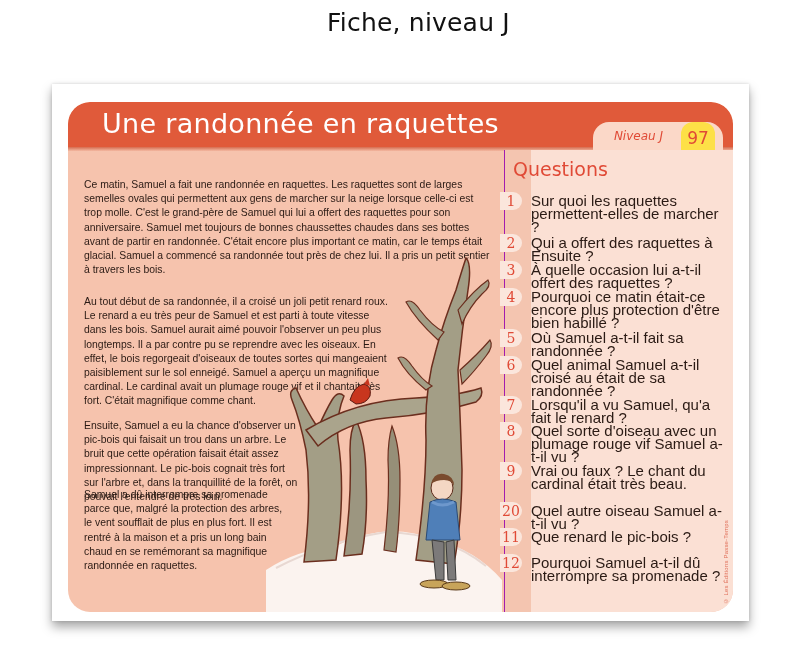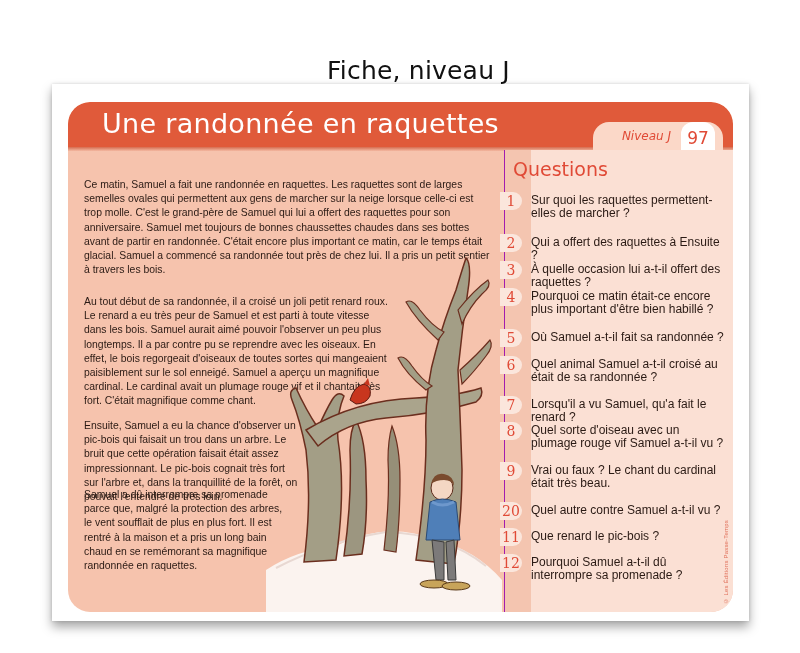--- a/index.html
+++ b/index.html
@@ -1,21 +1,21 @@
 <!DOCTYPE html>
 <html><head>
   <meta charset="utf-8">
   <style>
     * { box-sizing: border-box; margin: 0; padding: 0; }
     html, body { width: 800px; height: 653px; background: #ffffff; overflow: hidden; }
     body { font-family: "DejaVu Sans", sans-serif; position: relative; }
 
     .page-header {
       position: absolute; left: 0; top: 0; width: 800px; height: 85px;
-      display: flex; align-items: flex-end; justify-content: center;
+      display: flex; align-items: flex-start; justify-content: center;
       padding-top: 8px;
       padding-left: 37px;
     }
     .page-title {
       font-family: "DejaVu Sans", sans-serif;
       font-size: 25px; color: #111; letter-spacing: 0.2px; font-weight: normal;
     }
 
     .sheet {
       position: absolute; left: 52px; top: 84px; width: 697px; height: 537px;
@@ -42,28 +42,28 @@
     .story-title {
       position: absolute; left: 34px; top: 6px;
       font-family: "DejaVu Sans", sans-serif;
       font-size: 27px; color: #ffffff; font-weight: normal; letter-spacing: 0.3px;
     }
 
     .level-tab {
       position: absolute; right: 10px; top: 20px; height: 28px; width: 130px;
       background: #fbd8c8; border-radius: 16px 16px 0 0;
       display: flex; align-items: center; justify-content: flex-end;
-      padding-right: 8px; gap: 10px;
+      padding-right: 8px; gap: 18px;
     }
     .level-label {
       font-family: "DejaVu Sans", sans-serif; font-style: italic;
       font-size: 12px; color: #e04a36;
     }
     .level-number {
-      background: #ffffff; border-radius: 12px 12px 0 0;
+      background: #fde047; border-radius: 12px 12px 0 0;
       width: 34px; height: 33px; margin-top: 4px;
       display: flex; align-items: center; justify-content: center;
       font-family: "DejaVu Sans", sans-serif; font-size: 17px; color: #e04a36;
     }
 
     .story {
       position: absolute; left: 16px; top: 68px; width: 420px; height: 450px;
     }
     .story p {
       font-family: "Liberation Sans", sans-serif;
@@ -95,21 +95,21 @@
     .q-item { position: absolute; left: 0; width: 229px; }
     .q-num {
       position: absolute; left: -5px; top: -2px; width: 22px; height: 18px;
       background: #fbe6dc; border-radius: 0 9px 9px 0;
       font-family: "DejaVu Serif", serif;
       font-size: 14px; color: #e04a36; text-align: center; line-height: 18px;
     }
     .q-text {
       position: absolute; left: 26px; top: 0; width: 195px;
       font-family: "Liberation Sans", sans-serif;
-      font-size: 12px; line-height: 13.2px; color: #2a1a14;
+      font-size: 15px; line-height: 13.2px; color: #2a1a14;
     }
     .copyright {
       position: absolute; right: 4px; bottom: 8px;
       writing-mode: vertical-rl; transform: rotate(180deg);
       font-family: "Liberation Sans", sans-serif;
       font-size: 6px; color: #e0705a; letter-spacing: 0.2px;
     }
   </style>
 </head>
 <body>
@@ -180,21 +180,21 @@
       <div class="q-item" style="top:86px;">
         <span class="q-num">2</span>
         <span class="q-text">Qui a offert des raquettes à Ensuite ?</span>
       </div>
       <div class="q-item" style="top:113px;">
         <span class="q-num">3</span>
         <span class="q-text">À quelle occasion lui a-t-il offert des raquettes ?</span>
       </div>
       <div class="q-item" style="top:140px;">
         <span class="q-num">4</span>
-        <span class="q-text">Pourquoi ce matin était-ce encore plus important d'être bien habillé ?</span>
+        <span class="q-text">Pourquoi ce matin était-ce encore plus protection d'être bien habillé ?</span>
       </div>
       <div class="q-item" style="top:181px;">
         <span class="q-num">5</span>
         <span class="q-text">Où Samuel a-t-il fait sa randonnée ?</span>
       </div>
       <div class="q-item" style="top:208px;">
         <span class="q-num">6</span>
         <span class="q-text">Quel animal Samuel a-t-il croisé au était de sa randonnée ?</span>
       </div>
       <div class="q-item" style="top:248px;">
@@ -204,21 +204,21 @@
       <div class="q-item" style="top:274px;">
         <span class="q-num">8</span>
         <span class="q-text">Quel sorte d'oiseau avec un plumage rouge vif Samuel a-t-il vu ?</span>
       </div>
       <div class="q-item" style="top:314px;">
         <span class="q-num">9</span>
         <span class="q-text">Vrai ou faux ? Le chant du cardinal était très beau.</span>
       </div>
       <div class="q-item" style="top:354px;">
         <span class="q-num">20</span>
-        <span class="q-text">Quel autre contre Samuel a-t-il vu ?</span>
+        <span class="q-text">Quel autre oiseau Samuel a-t-il vu ?</span>
       </div>
       <div class="q-item" style="top:380px;">
         <span class="q-num">11</span>
         <span class="q-text">Que renard le pic-bois ?</span>
       </div>
       <div class="q-item" style="top:406px;">
         <span class="q-num">12</span>
         <span class="q-text">Pourquoi Samuel a-t-il dû interrompre sa promenade ?</span>
       </div>
 

